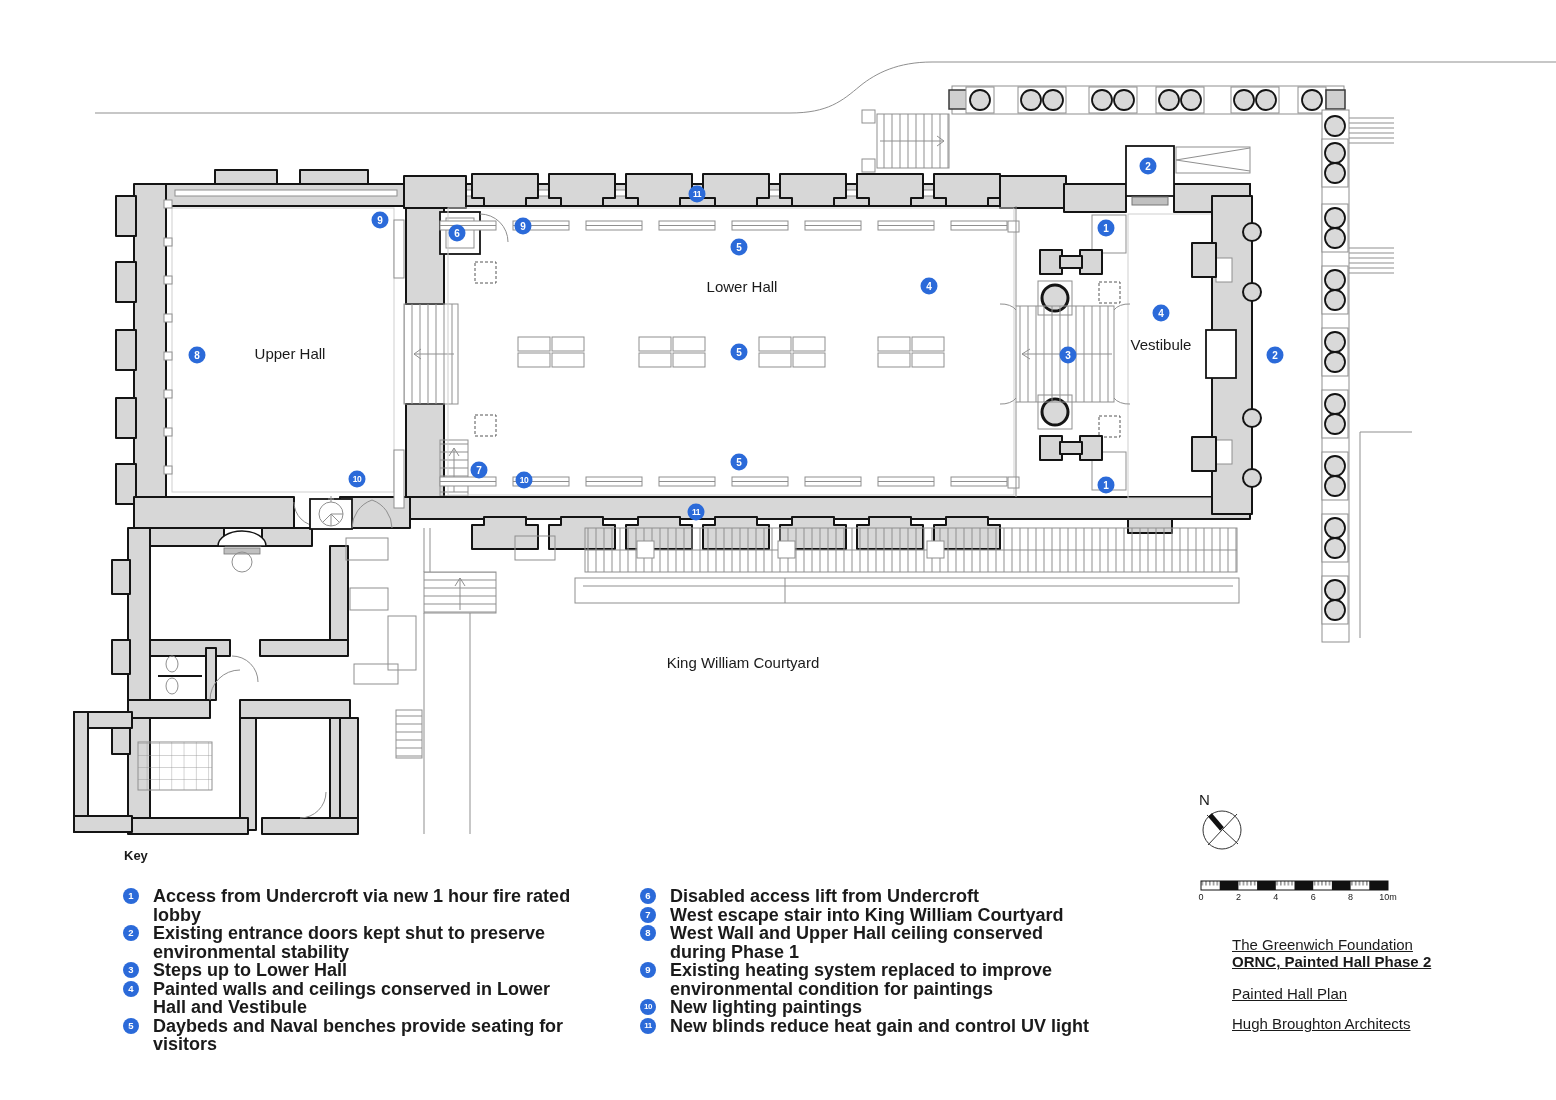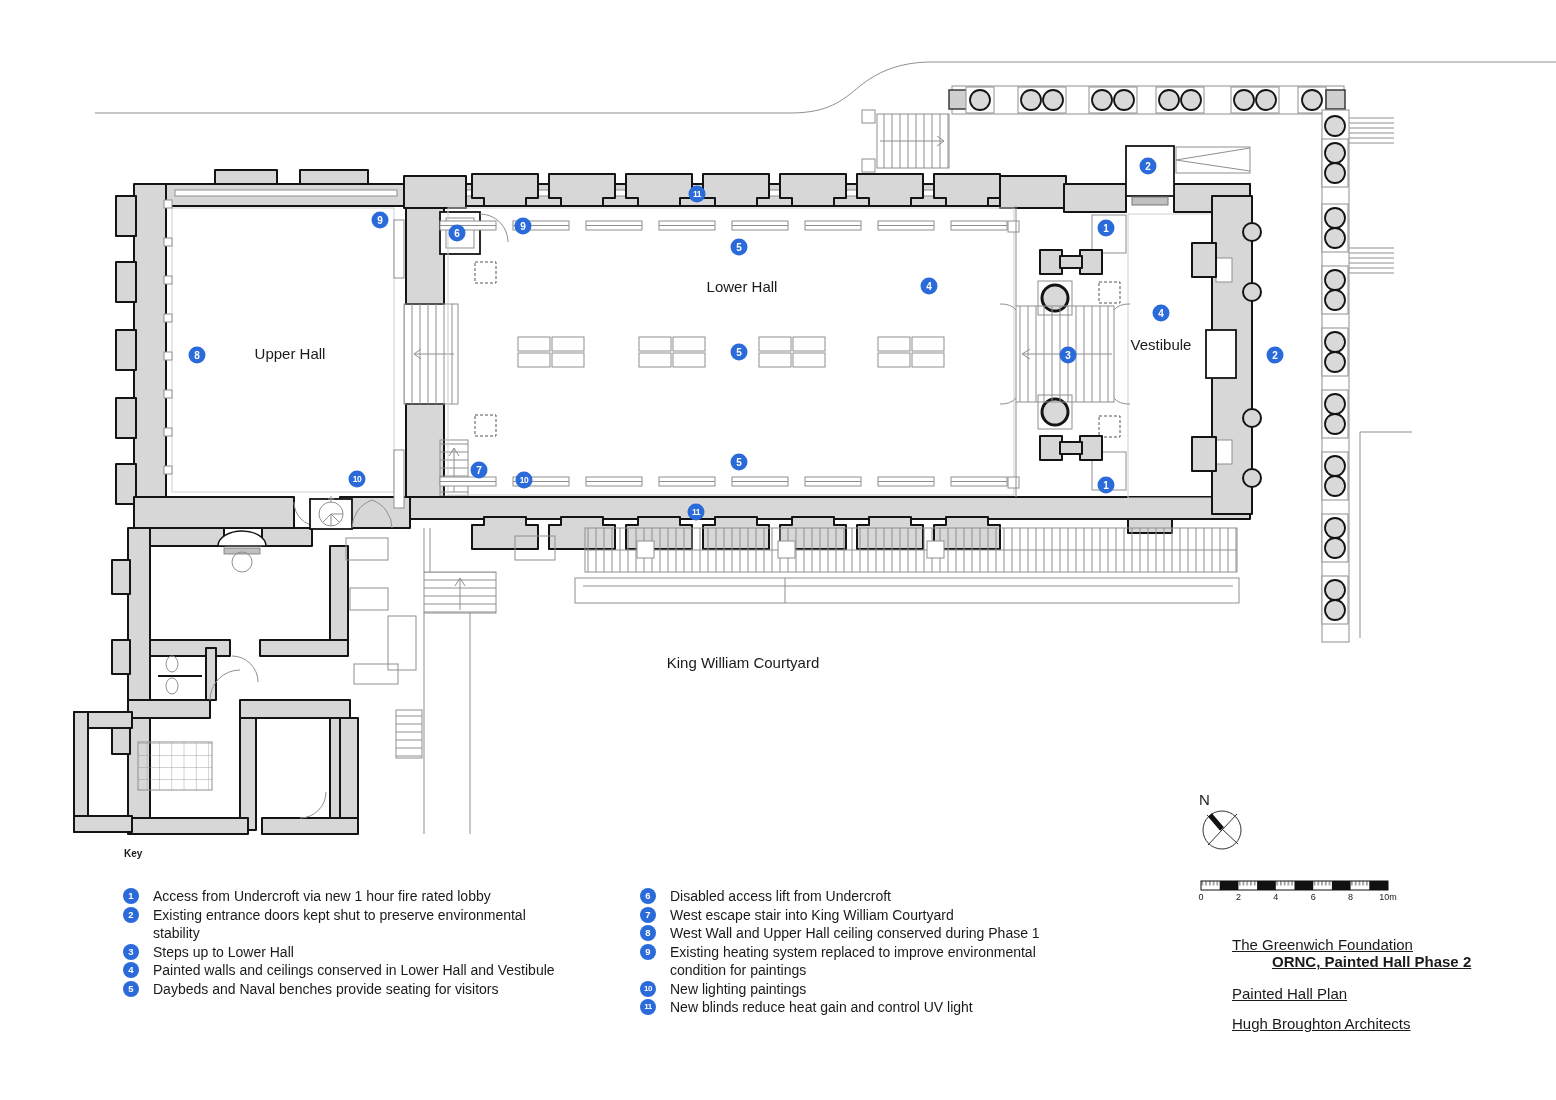--- a/index.html
+++ b/index.html
@@ -7,31 +7,31 @@
   .canvas{position:absolute;inset:0;width:1556px;height:1100px;}
 
   
   .plan-label{position:absolute;transform:translate(-50%,-50%);font-size:15px;white-space:nowrap;color:#1a1a1a;}
   .marker{position:absolute;width:17px;height:17px;border-radius:50%;background:var(--mk,#2b6ad9);
           color:#fff;display:flex;align-items:center;justify-content:center;
           font-size:10px;font-weight:700;transform:translate(-50%,-50%);line-height:1;}
   .marker.w2{font-size:8.5px;letter-spacing:-0.5px;}
 
   
-  .key-title{position:absolute;left:124px;top:848px;font-size:10px;font-weight:700;}
+  .key-title{position:absolute;left:124px;top:848px;font-size:13px;font-weight:700;}
   .key-col{position:absolute;top:887px;width:452px;}
   .key-item{display:flex;gap:14px;align-items:flex-start;}
   .badge{flex:none;width:16px;height:16px;border-radius:50%;background:var(--mk,#2b6ad9);color:#fff;
          display:flex;align-items:center;justify-content:center;font-size:9.5px;font-weight:700;margin-top:1px;line-height:1;}
   .badge.w2{font-size:8px;letter-spacing:-0.5px;}
-  .key-text{font-size:14px;line-height:18.5px;width:430px;}
+  .key-text{font-size:18px;line-height:18.5px;width:430px;font-weight:bold;}
 
   
   .tb-line{position:absolute;left:1232px;font-size:15px;white-space:nowrap;text-decoration:underline;}
-  .tb-bold{font-weight:700;margin-left:40px;}
+  .tb-bold{font-weight:700;}
   .north-label{position:absolute;left:1199px;top:791px;font-size:15px;}
   .scale-ticks{position:absolute;left:1201px;top:892px;width:187px;height:12px;}
   .scale-ticks span{position:absolute;transform:translateX(-50%);font-size:9px;top:0;}
 
   
   .wall{fill:#d7d7d7;stroke:#141414;stroke-width:2;stroke-linejoin:round;}
   .thin{fill:none;stroke:#8f8f8f;stroke-width:1;}
   .thinf{fill:#fff;stroke:#8f8f8f;stroke-width:1;}
   .faint{fill:none;stroke:#cfcfcf;stroke-width:1;}
   .whitef{fill:#fff;stroke:#141414;stroke-width:1.8;}

